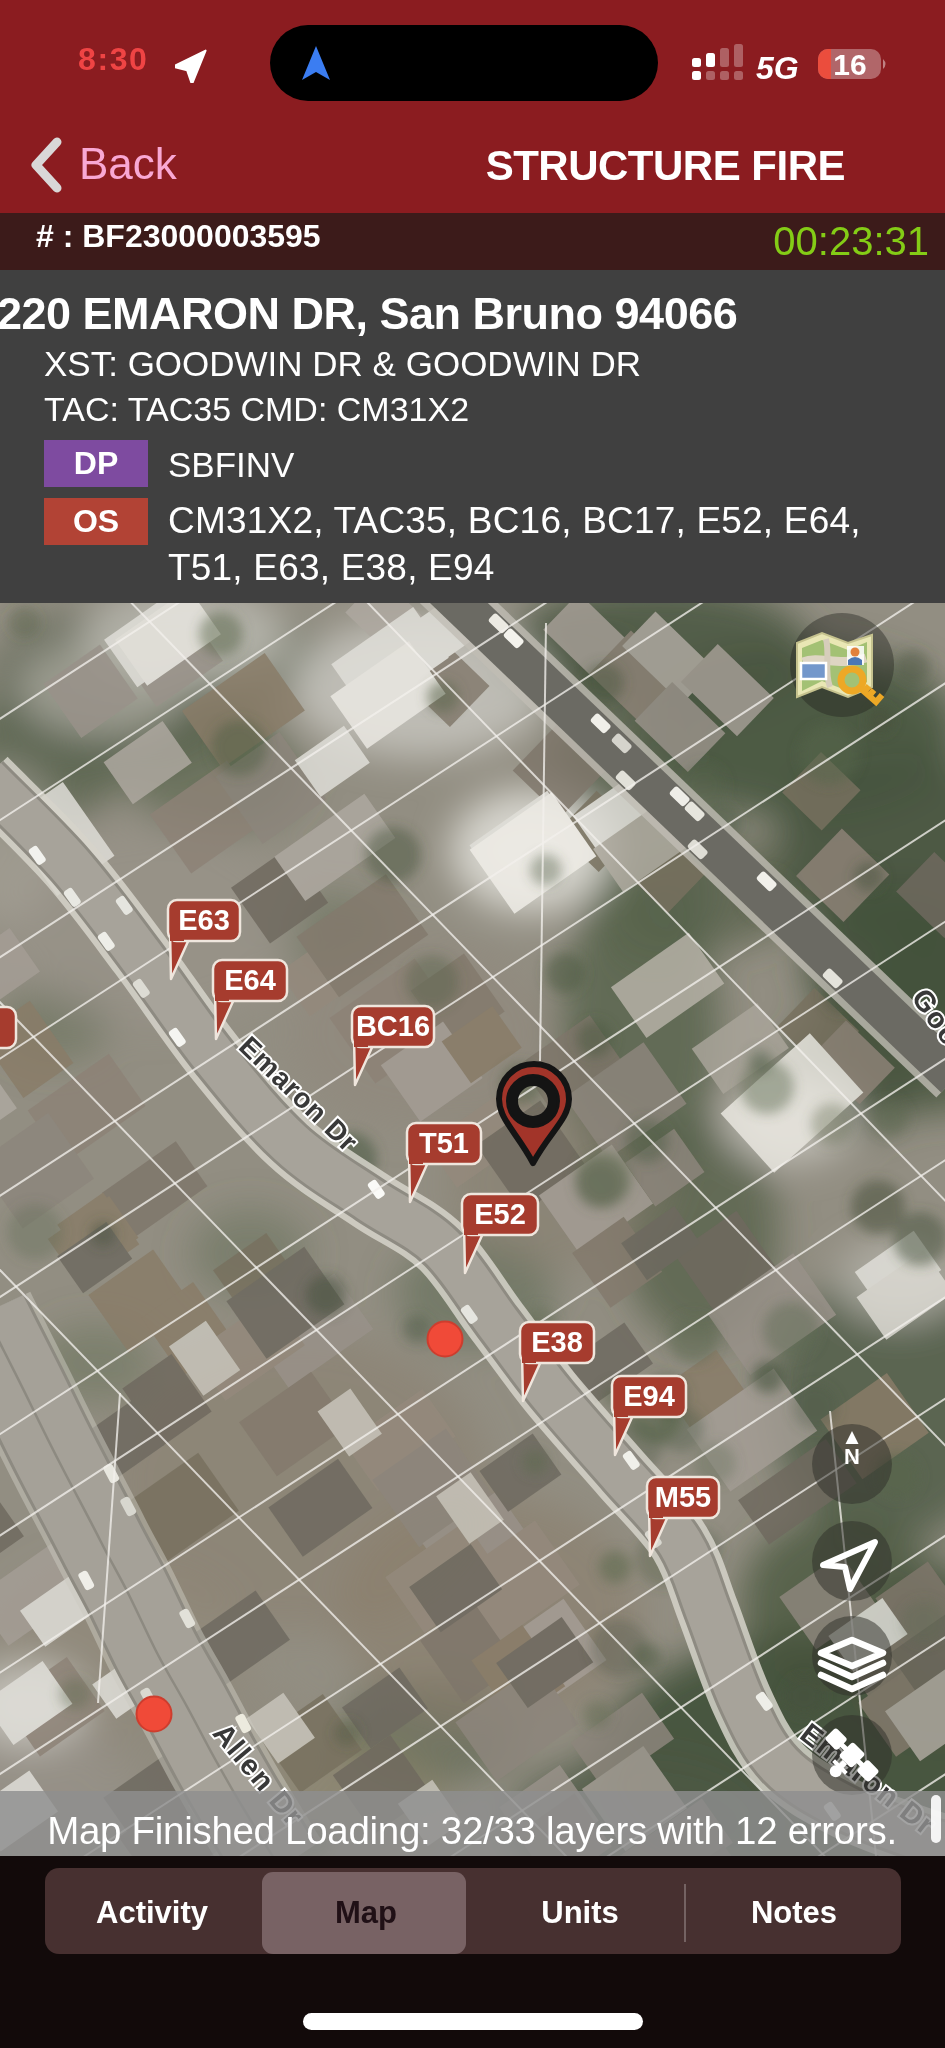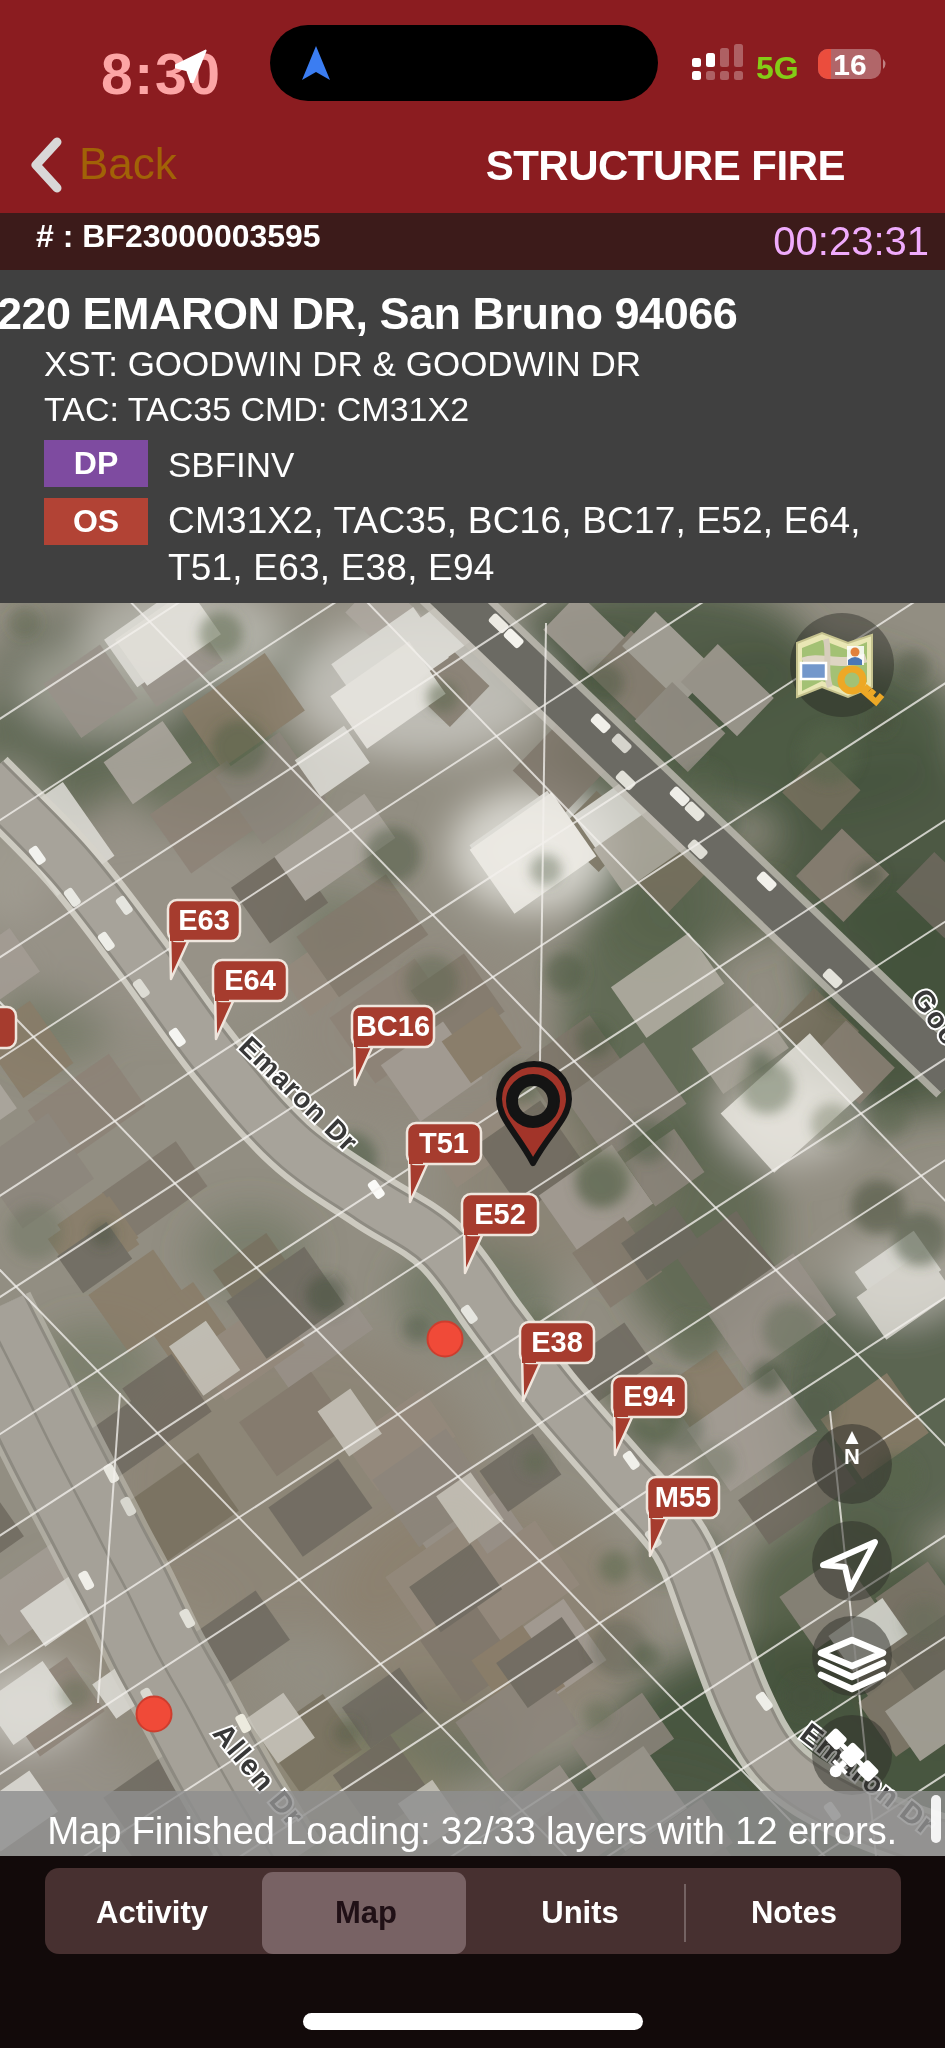--- a/index.html
+++ b/index.html
@@ -1,29 +1,29 @@
 <!DOCTYPE html>
 <html><head><meta charset="utf-8">
 <style>
 * { margin:0; padding:0; box-sizing:border-box; }
 html,body { width:945px; height:2048px; overflow:hidden; background:#120a0a; }
 body { font-family:"Liberation Sans", sans-serif; position:relative; }
 .abs { position:absolute; }
 
 #header { position:absolute; left:0; top:0; width:945px; height:213px; background:#8b1c20; }
-#time { position:absolute; left:78px; top:41px; font-size:57px; font-weight:bold; color:#fca5a5; letter-spacing:1.6px;margin-left:23px; }
+#time { position:absolute; left:78px; top:41px; font-size:32px; font-weight:bold; color:#ef4444; letter-spacing:1.6px; }
 #island { position:absolute; left:270px; top:25px; width:388px; height:76px; background:#000; border-radius:38px; }
-#fiveg { position:absolute; left:756px; top:50px; font-size:32px; font-weight:bold; color:#84cc16; }
-
-#back { position:absolute; left:79px; top:139px; font-size:44px; color:#a16207;text-align:center; }
+#fiveg { position:absolute; left:756px; top:50px; font-size:32px; font-weight:bold; color:#ffffff;font-style:italic; }
+
+#back { position:absolute; left:79px; top:139px; font-size:44px; color:#f9a8d4;text-align:center; }
 #title { position:absolute; left:0; top:142px; width:845px; text-align:right; font-size:42px; font-weight:bold; color:#fff; letter-spacing:-0.5px; }
 
 #numbar { position:absolute; left:0; top:213px; width:945px; height:57px; background:#3c1b1a; }
 #numbar .n { position:absolute; left:36px; top:5px; font-size:32px; font-weight:bold; color:#fff; }
-#numbar .t { position:absolute; right:16px; top:6px; font-size:40px; color:#f0abfc; }
+#numbar .t { position:absolute; right:16px; top:6px; font-size:40px; color:#84cc16; }
 
 #info { position:absolute; left:0; top:270px; width:945px; height:333px; background:#404040; color:#fff; }
 #addr { position:absolute; left:-3px; top:18px; font-size:45px; font-weight:bold; letter-spacing:-0.5px; }
 #xst  { position:absolute; left:44px; top:74px; font-size:35px; }
 #tac  { position:absolute; left:44px; top:120px; font-size:34px;text-align:center; }
 .badge { position:absolute; left:44px; width:104px; height:47px; border-radius:0; color:#fff; font-size:32px; font-weight:bold; text-align:center; line-height:47px; }
 #dp { top:170px; background:#7e4ba0; }
 #os { top:228px; background:#b24335; }
 #sbfinv { position:absolute; left:168px; top:175px; font-size:35px; }
 #osl1 { position:absolute; left:168px; top:230px; font-size:37px; letter-spacing:0.2px; }

